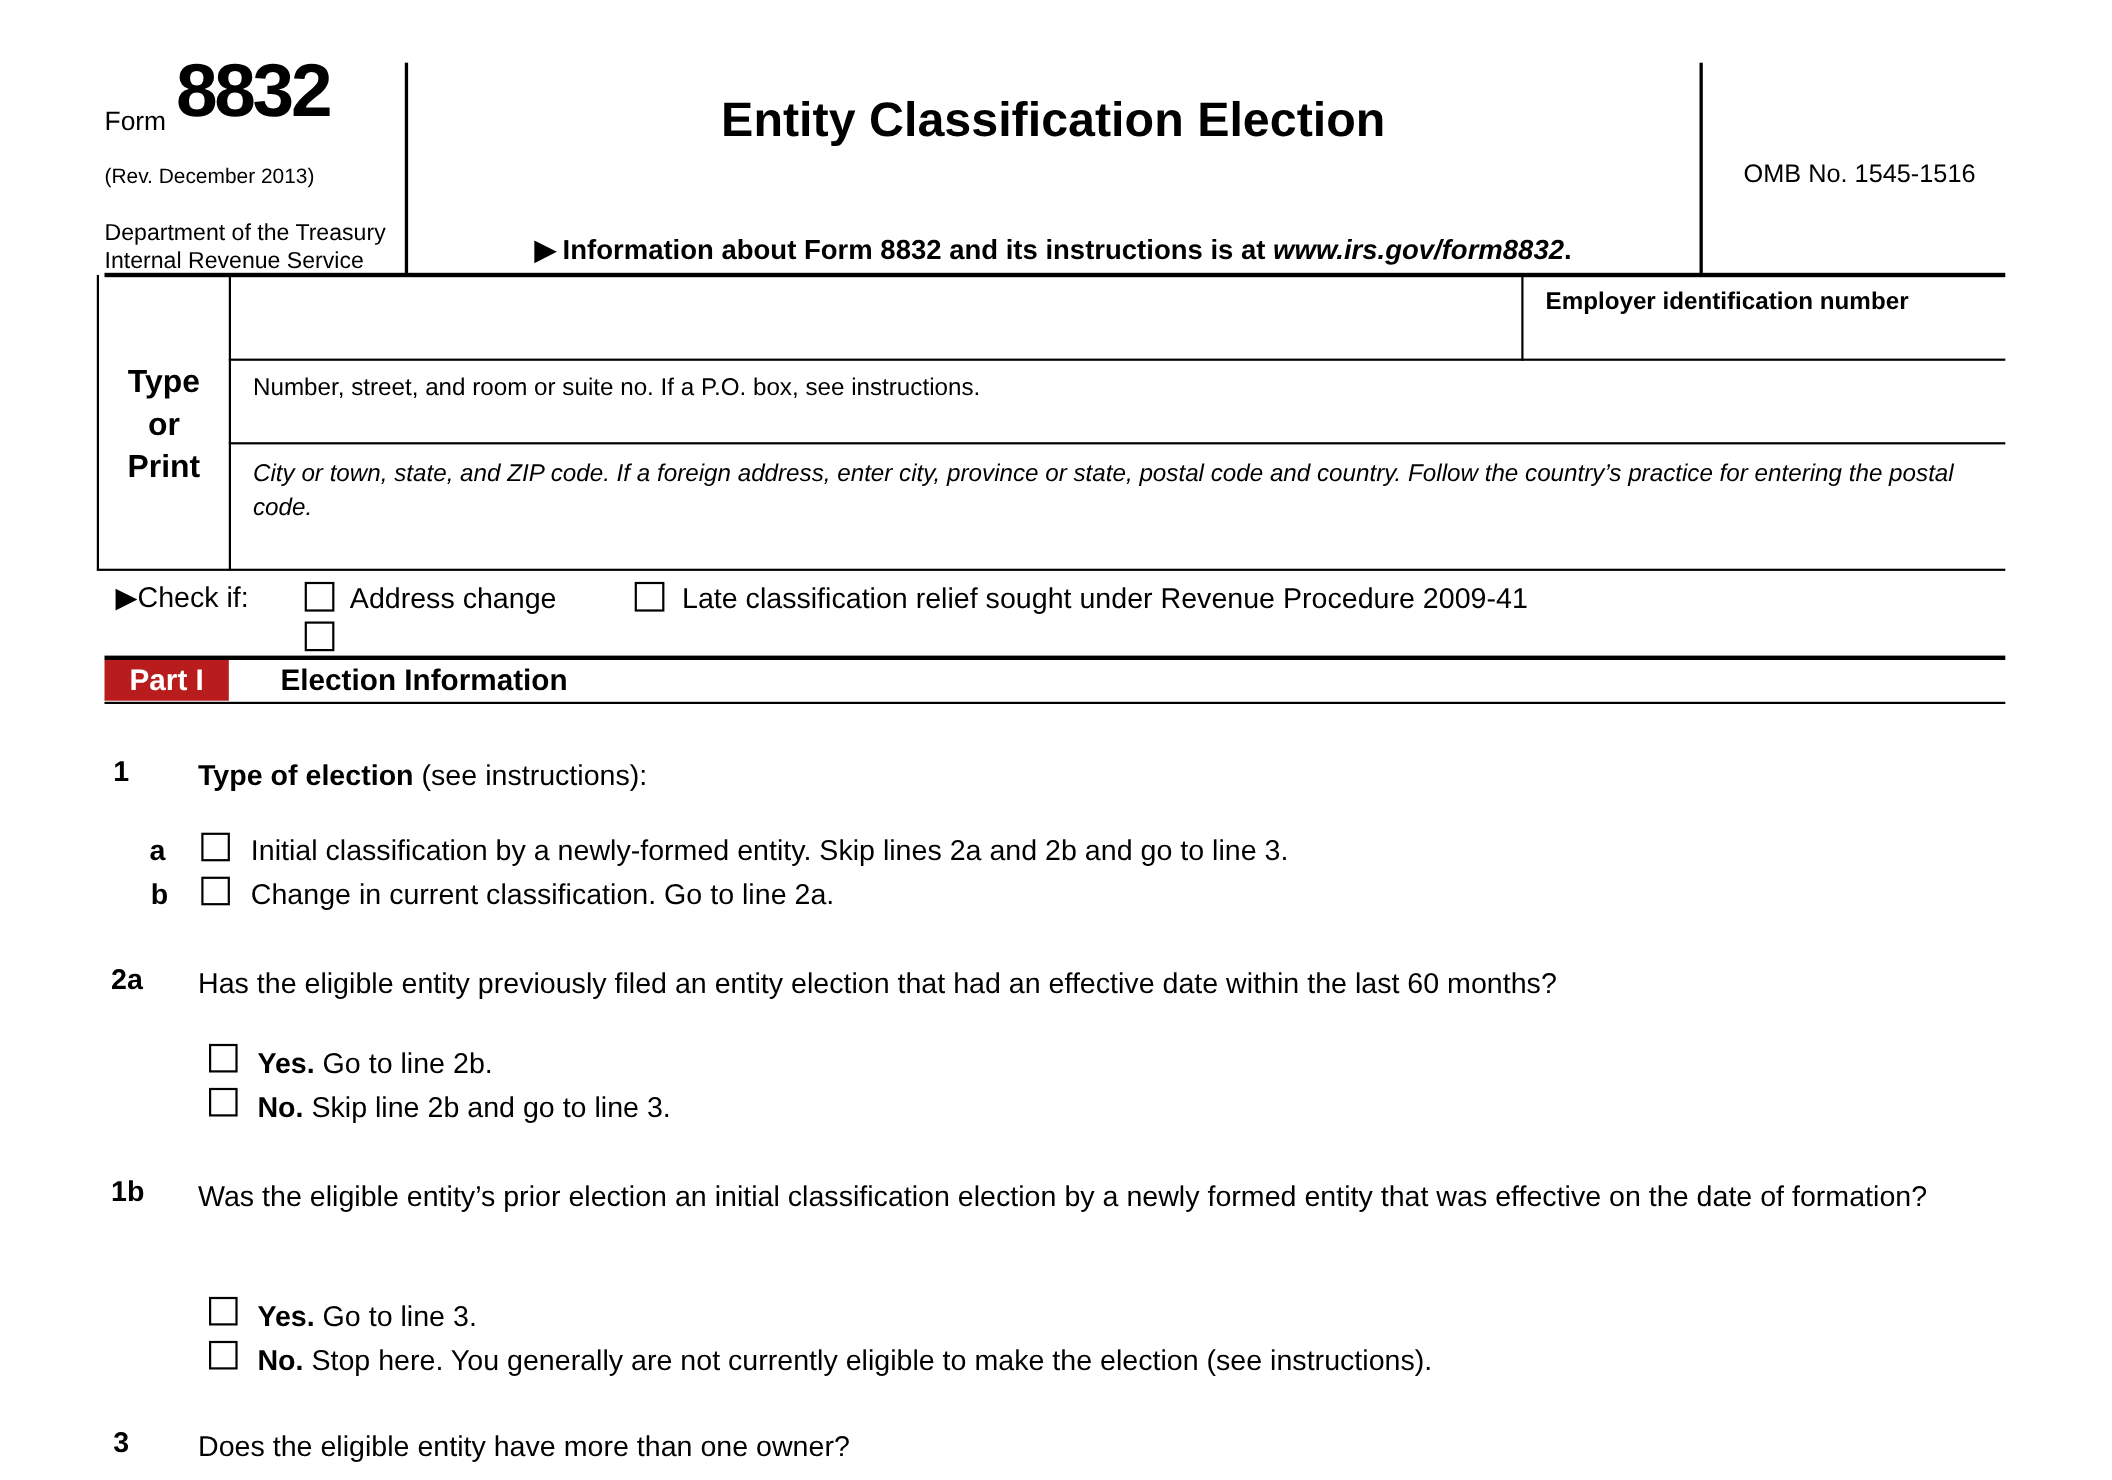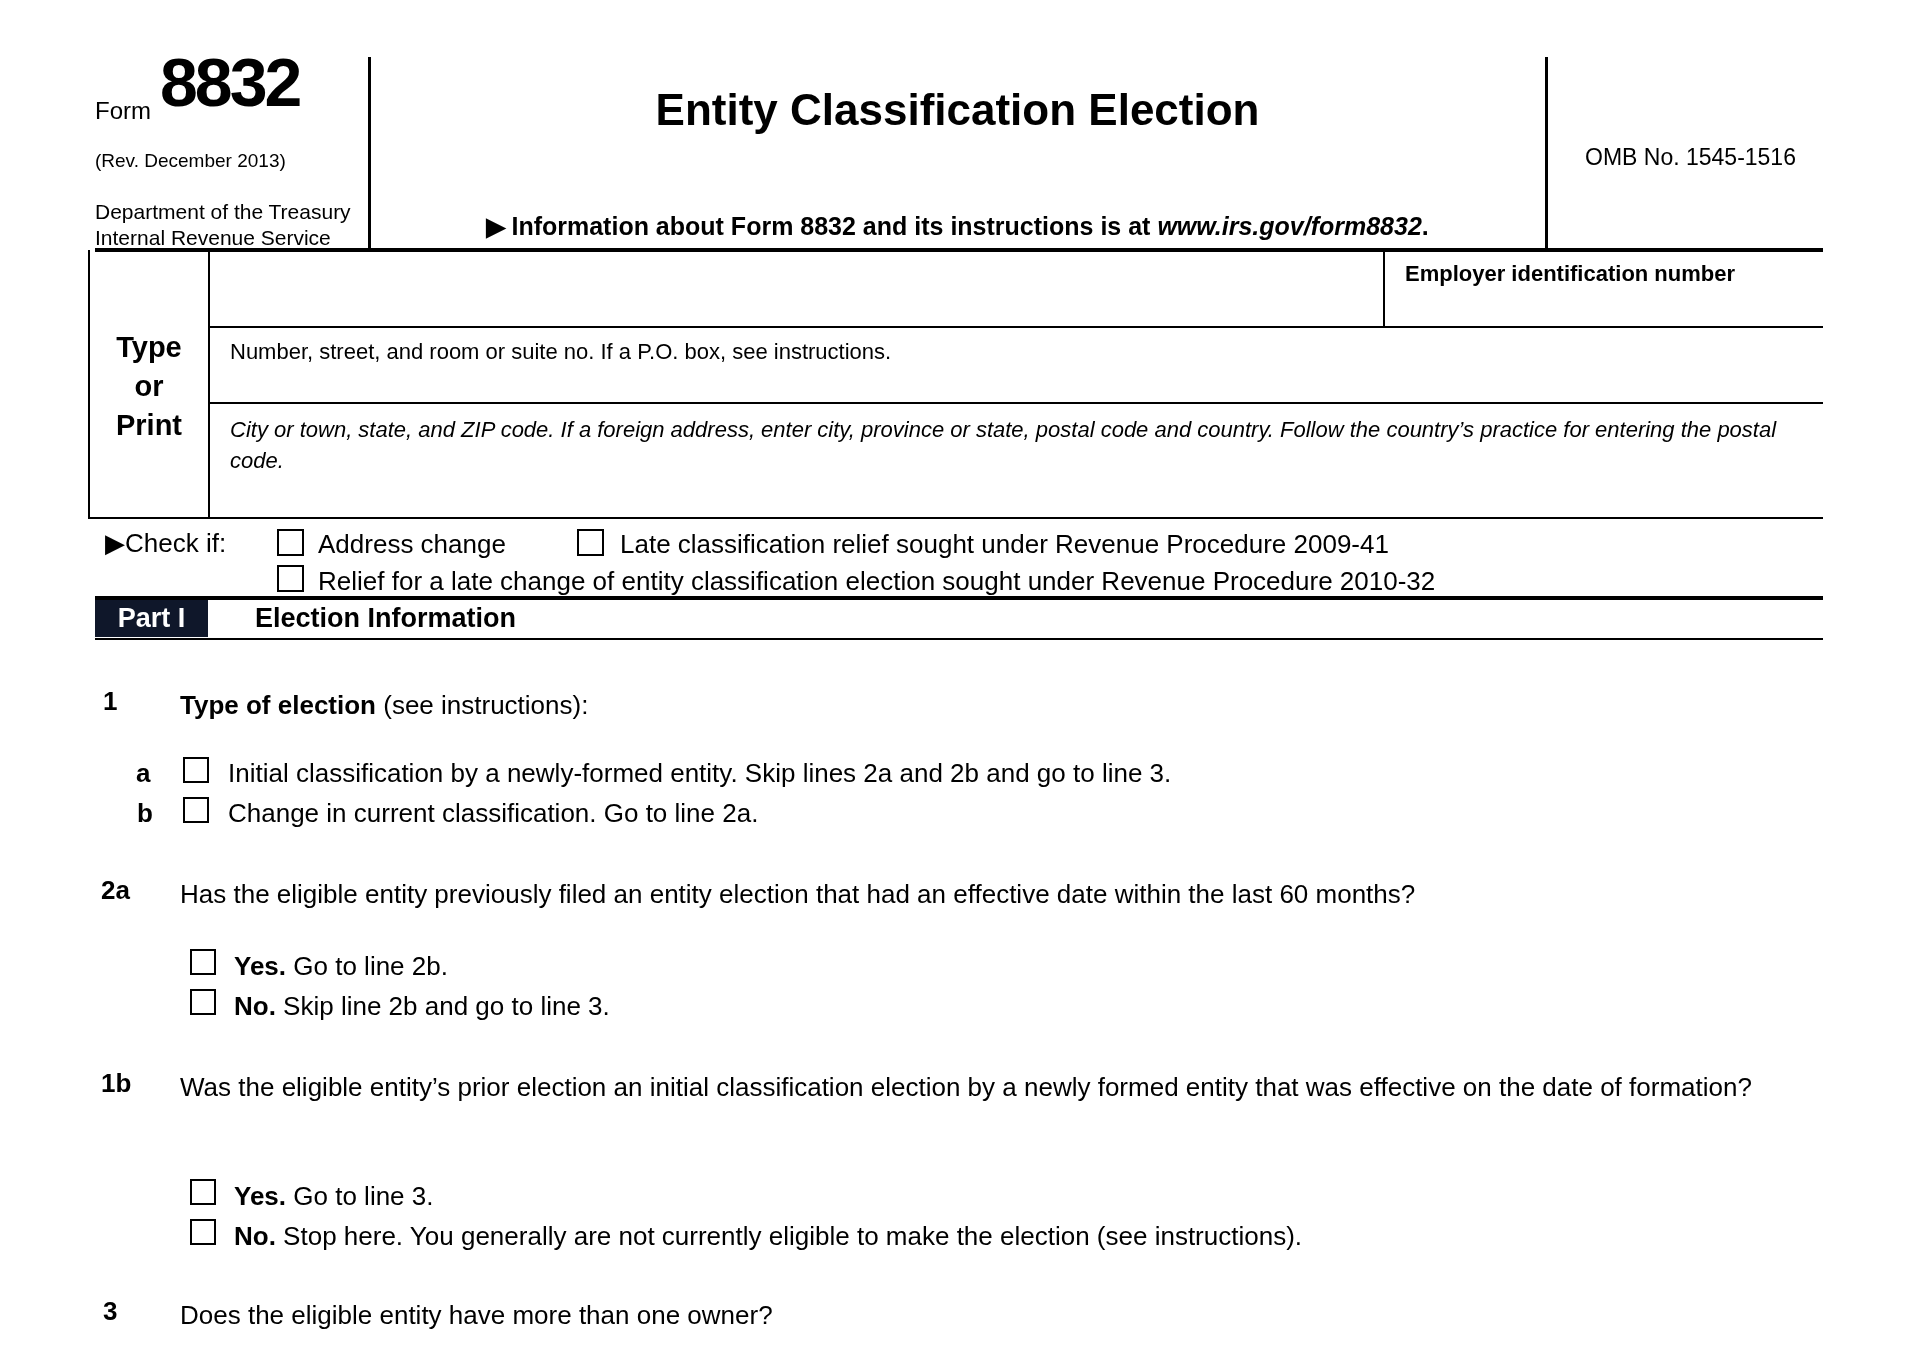--- a/index.html
+++ b/index.html
@@ -35,21 +35,21 @@
   .cb {
     position: absolute;
     width: 27px; height: 27px;
     border: 2px solid #000000;
     background: #ffffff;
   }
   .cb-sm { width: 26px; height: 26px; }
 
   .part-box {
     position: absolute;
-    background: #0f172a;
+    background: #b91c1c;
     color: #ffffff;
     font-size: 27px;
     font-weight: bold;
     display: flex;
     align-items: center;
     justify-content: center;
   }
   .part-title { font-size: 27px; font-weight: bold; }
   .arrow-gap { display: inline-block; margin-right: 6px; }
 </style>
@@ -106,21 +106,20 @@
     <span>▶</span><span>Check if:</span>
   </div>
 
   <div class="cb" style="left:277px; top:529px;"></div>
   <div class="abs body-text" style="left:318px; top:529px; line-height:30px;">Address change</div>
 
   <div class="cb" style="left:577px; top:529px;"></div>
   <div class="abs body-text" style="left:620px; top:529px; line-height:30px;">Late classification relief sought under Revenue Procedure 2009-41</div>
 
   <div class="cb" style="left:277px; top:565px;"></div>
-  <div class="abs body-text" style="left:318px; top:566px; line-height:30px;">Relief for a late change of entity classification election sought under Revenue Procedure 2010-32</div>
 
   <div class="rule" style="left:95px; top:596px; width:1728px; height:4px;"></div>
   <div class="part-box" style="left:95px; top:600px; width:113px; height:37px;">Part I</div>
   <div class="abs part-title" style="left:255px; top:603px;">Election Information</div>
   <div class="rule" style="left:95px; top:638px; width:1728px; height:2px;"></div>
 
   <div class="abs num-col" style="left:103px; top:686px;">1</div>
   <div class="abs body-text" style="left:180px; top:686px;">
     <span class="b">Type of election</span><span> (see instructions):</span>
   </div>

